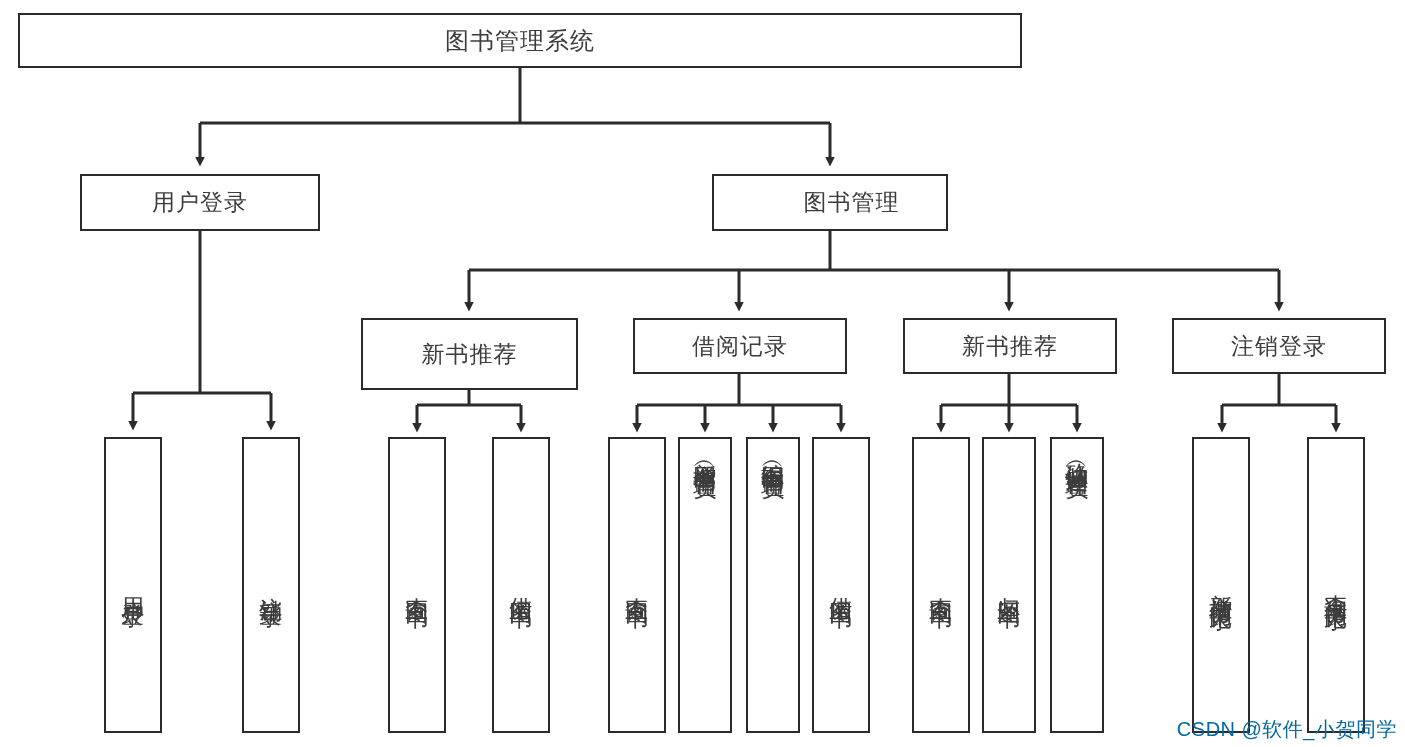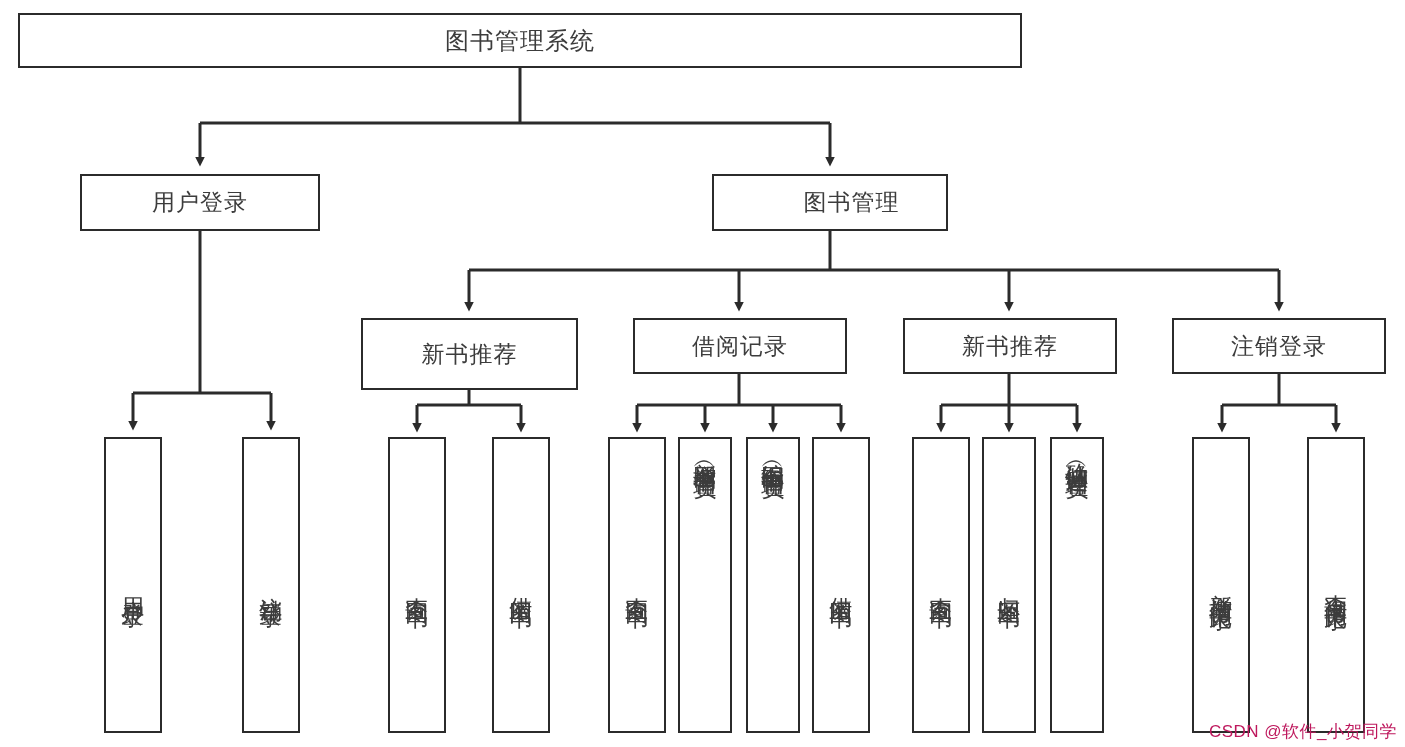--- a/index.html
+++ b/index.html
@@ -68,22 +68,22 @@
     align-items: flex-start;
   }
   .node.vert.toptext .vtext {
     letter-spacing: 2px;
   }
   
   #watermark {
     position: absolute;
     right: 8px;
     bottom: 4px;
-    font-size: 17px;
-    color: #be185d;
+    font-size: 20px;
+    color: #0369a1;
     letter-spacing: 0.5px;
     white-space: nowrap;
     user-select: none;
   }
 </style>
 </head>
 <body>
 
 <div id="canvas">
 

